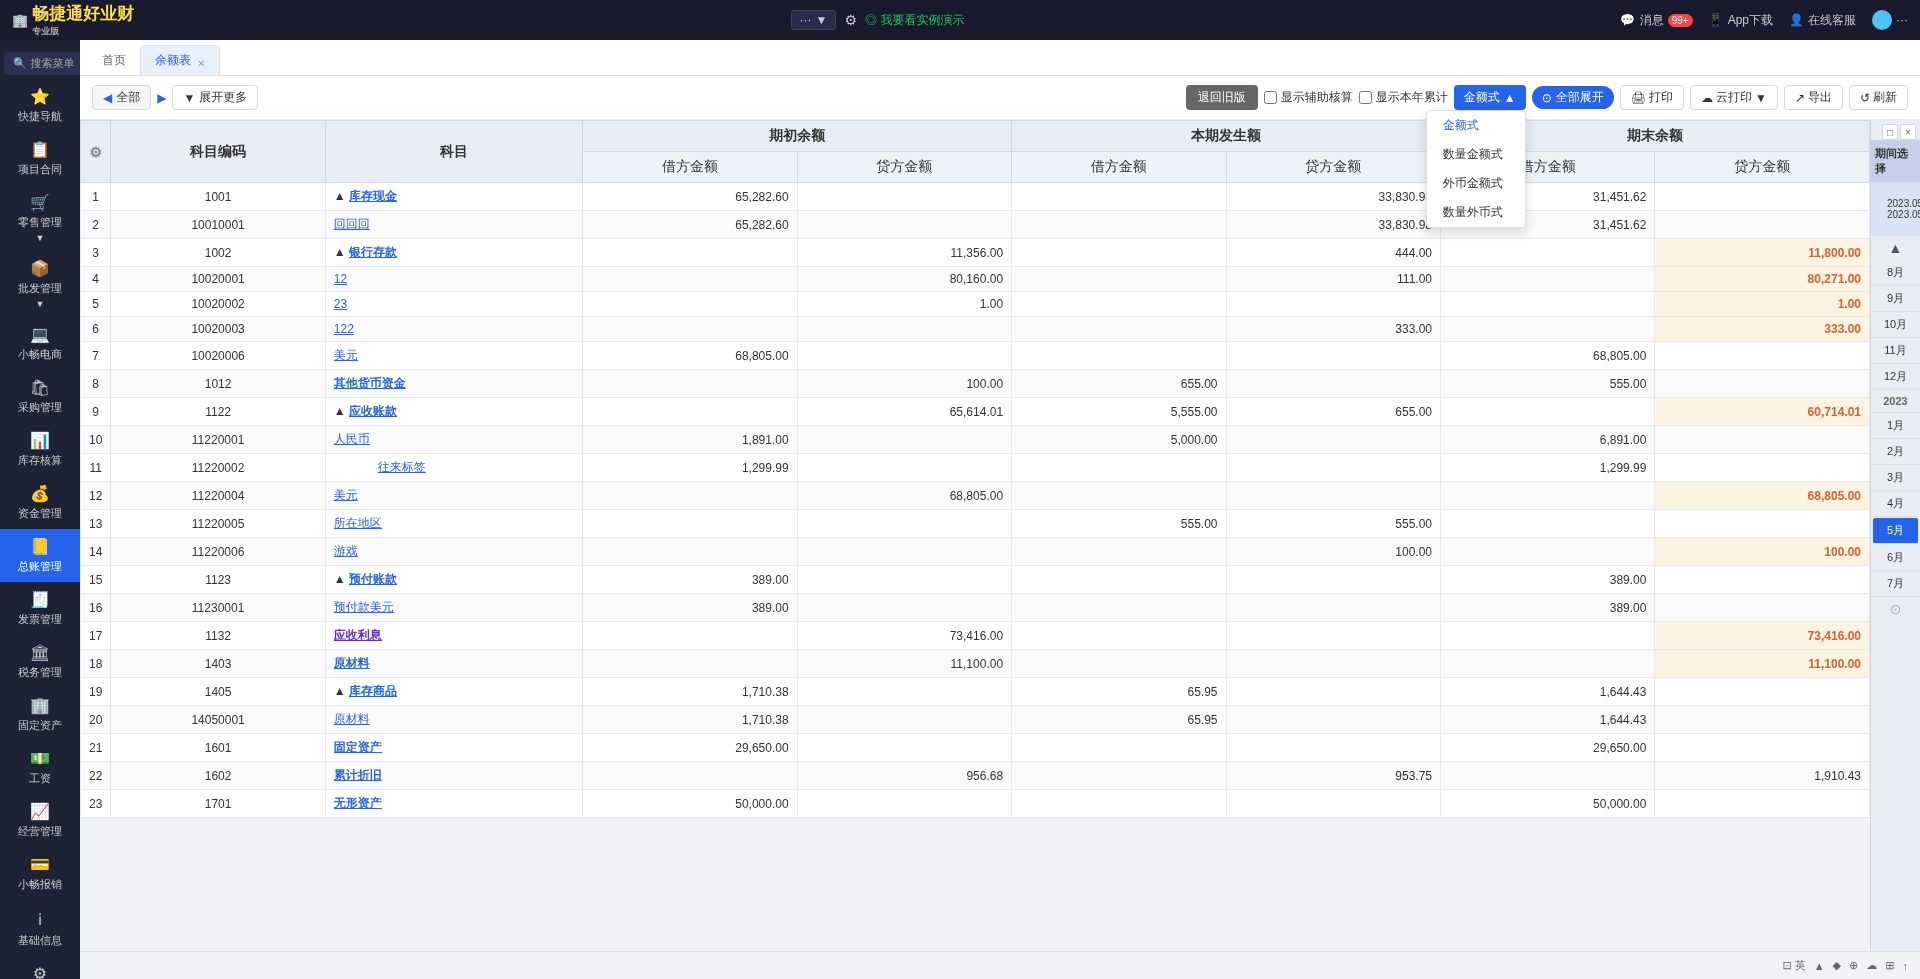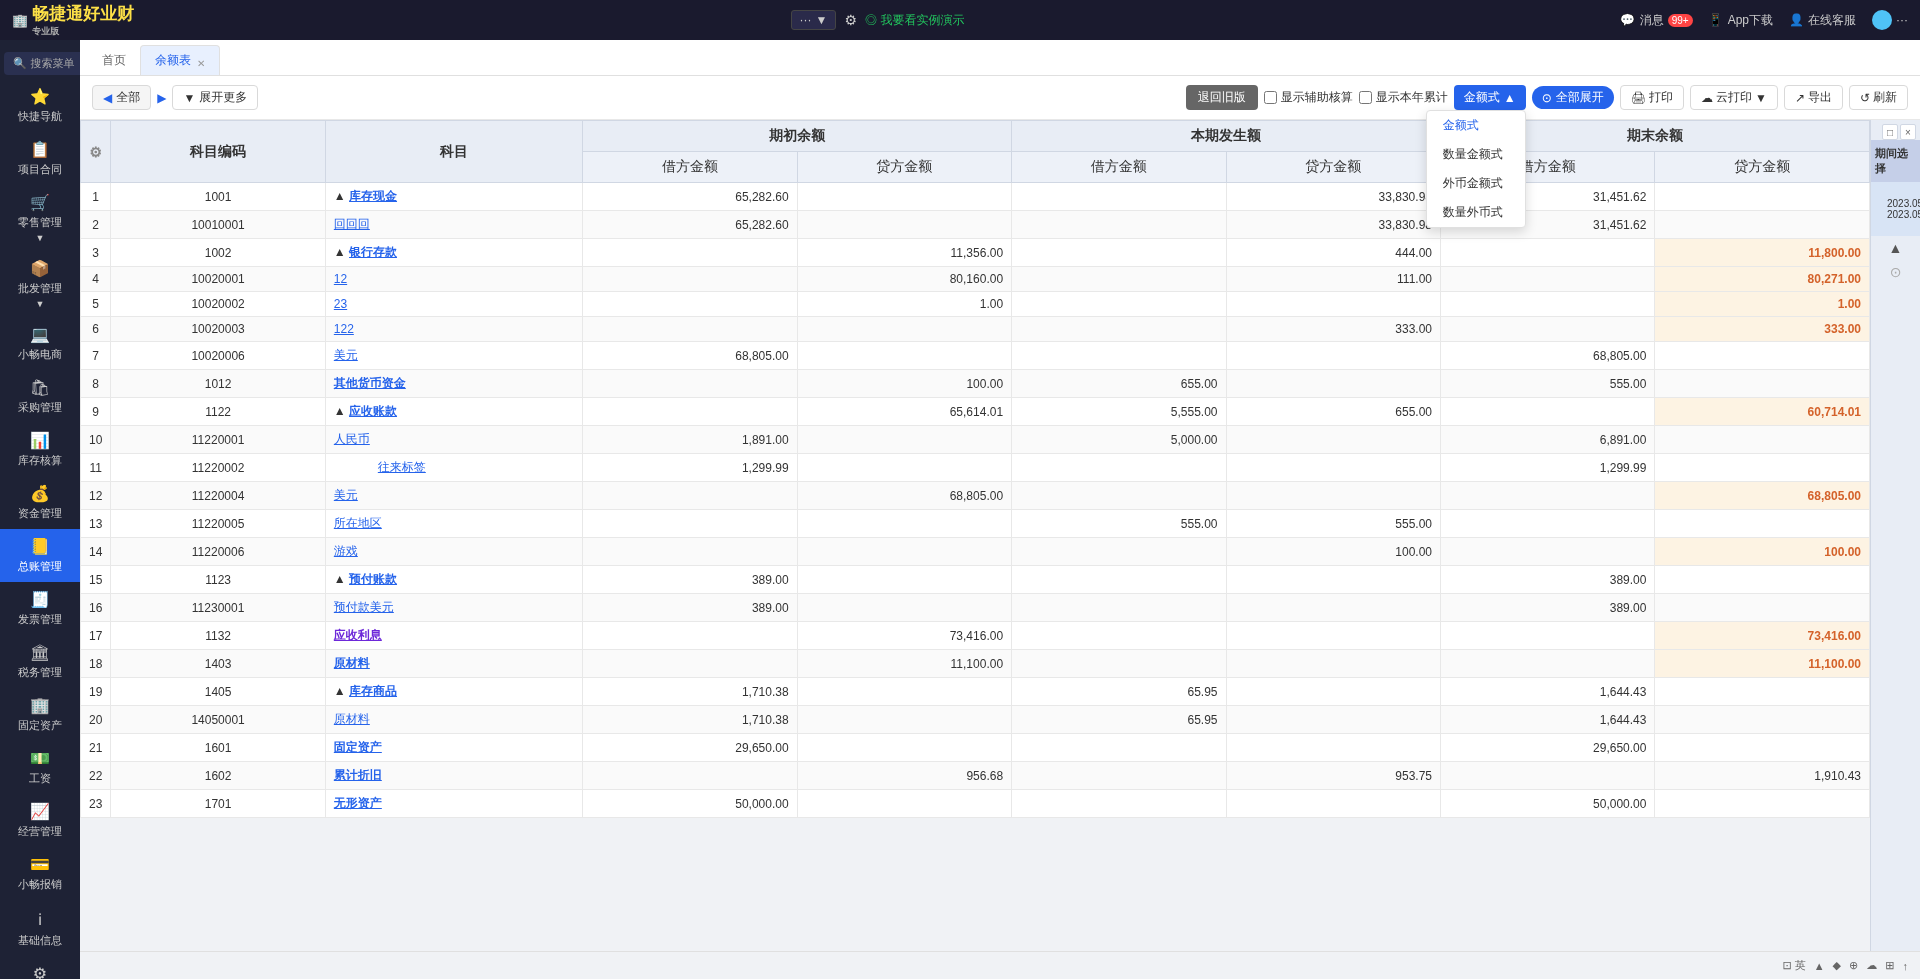--- a/index.html
+++ b/index.html
@@ -559,20 +559,35 @@
 
       <div class="right-panel" style="position:relative;">
         <div style="position:absolute;top:4px;right:4px;cursor:pointer;color:#666;background:#fff;border:1px solid #d0d7e3;border-radius:2px;width:16px;height:16px;display:flex;align-items:center;justify-content:center;font-size:10px;">×</div>
         <div style="position:absolute;top:4px;right:22px;cursor:pointer;color:#666;background:#fff;border:1px solid #d0d7e3;border-radius:2px;width:16px;height:16px;display:flex;align-items:center;justify-content:center;font-size:10px;">□</div>
         <div class="right-panel-header" style="margin-top:20px;">期间选择</div>
         <div style="background:#d8e4f5;padding:16px;font-size:10px;text-align:center;">
           <div>2023.05</div>
           <div>2023.05</div>
         </div>
         <div class="nav-arrow">▲</div>
+        <div id="month-list">
+            <div class="month-item">8月</div>
+            <div class="month-item">9月</div>
+            <div class="month-item">10月</div>
+            <div class="month-item">11月</div>
+            <div class="month-item">12月</div>
+            <div class="month-item year">2023</div>
+            <div class="month-item">1月</div>
+            <div class="month-item">2月</div>
+            <div class="month-item">3月</div>
+            <div class="month-item">4月</div>
+            <div class="month-item active">5月</div>
+            <div class="month-item">6月</div>
+            <div class="month-item">7月</div>
+          </div>
         <div class="nav-arrow" style="color:#aaa;">⊙</div>
       </div>
     </div>
 
     <div class="status-bar">
       <div class="status-item">
         <span>⊡</span>
         <span>英</span>
       </div>
       <div class="status-item">

